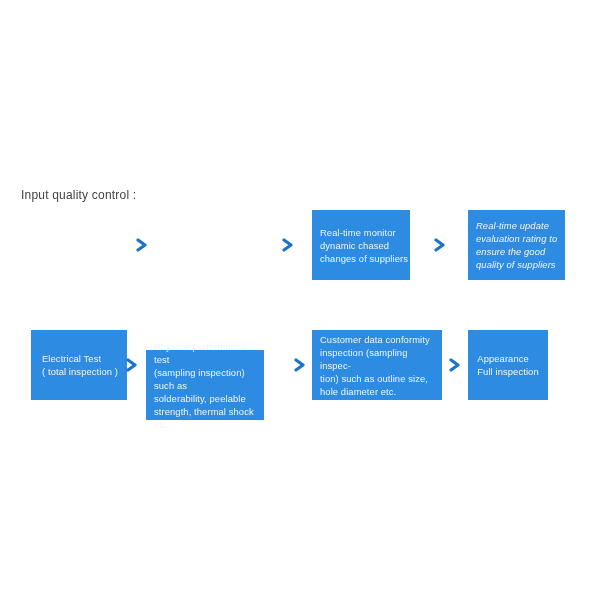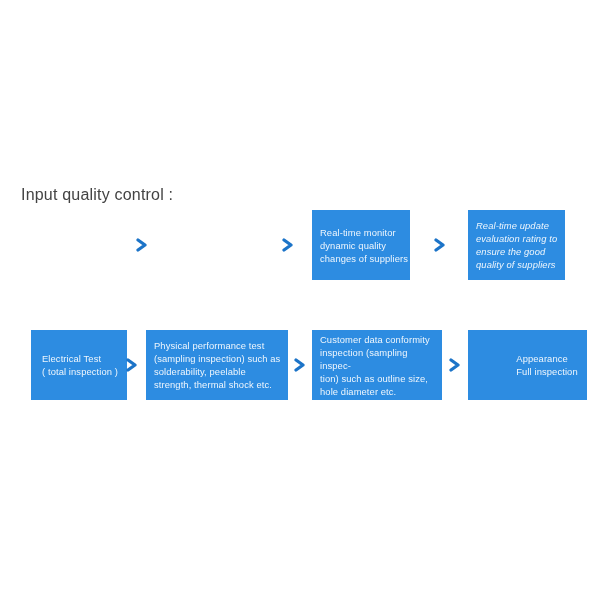--- a/index.html
+++ b/index.html
@@ -11,21 +11,21 @@
     position: relative;
     width: 600px;
     height: 600px;
     background: var(--background, #ffffff);
     font-family: "Liberation Sans", "DejaVu Sans", sans-serif;
     overflow: hidden;
   }
   .section-heading {
     position: absolute;
     left: 21px;
-    font-size: 16px;
+    font-size: 12px;
     line-height: 14px;
     letter-spacing: 0.2px;
     color: var(--heading-text, #434343);
   }
   .h1 { top: 188px; }
   .h2 { top: 307px; }
   .box {
     position: absolute;
     background: var(--box-blue, #2D8CE1);
     color: var(--box-text, #EEF6FD);
@@ -43,23 +43,23 @@
   .box.pad10 .txt { padding-left: 11px; }
   .box.center-x { justify-content: center; }
   .box.center-x .txt { padding: 0; text-align: left; }
   .r1 { top: 210px; height: 70px; }
   .r2 { top: 330px; height: 70px; }
   .b11 { left: 21px;  width: 96px; }
   .b12 { left: 167px; width: 95px; }
   .b13 { left: 312px; width: 98px; }
   .b14 { left: 468px; width: 97px; font-style: italic; }
   .b21 { left: 31px;  width: 96px; }
-  .b22 { left: 146px; width: 142px; }
+  .b22 { left: 146px; width: 118px; margin-top: 20px; }
   .b23 { left: 312px; width: 130px; }
-  .b24 { left: 468px; width: 80px; padding-left: 39px; }
+  .b24 { left: 468px; width: 80px; }
   .chev {
     position: absolute;
     width: 13px;
     height: 14px;
   }
   .chev svg { display: block; width: 13px; height: 14px; }
   .chev path {
     fill: none;
     stroke: var(--arrow-blue, #1C74C8);
     stroke-width: 3.2;
@@ -85,21 +85,21 @@
         <path d="M2.5 2 L9.5 7 L2.5 12"></path>
       </svg>
   </div>
   <div class="chev c12">
     <svg viewBox="0 0 12 14">
         <path d="M2.5 2 L9.5 7 L2.5 12"></path>
       </svg>
   </div>
   <div class="box r1 b13">
     <div class="txt">Real-time monitor
-dynamic quality
+dynamic chased
 changes of suppliers</div>
   </div>
   <div class="chev c13">
     <svg viewBox="0 0 12 14">
         <path d="M2.5 2 L9.5 7 L2.5 12"></path>
       </svg>
   </div>
   <div class="box r1 b14">
     <div class="txt">Real-time update
 evaluation rating to

